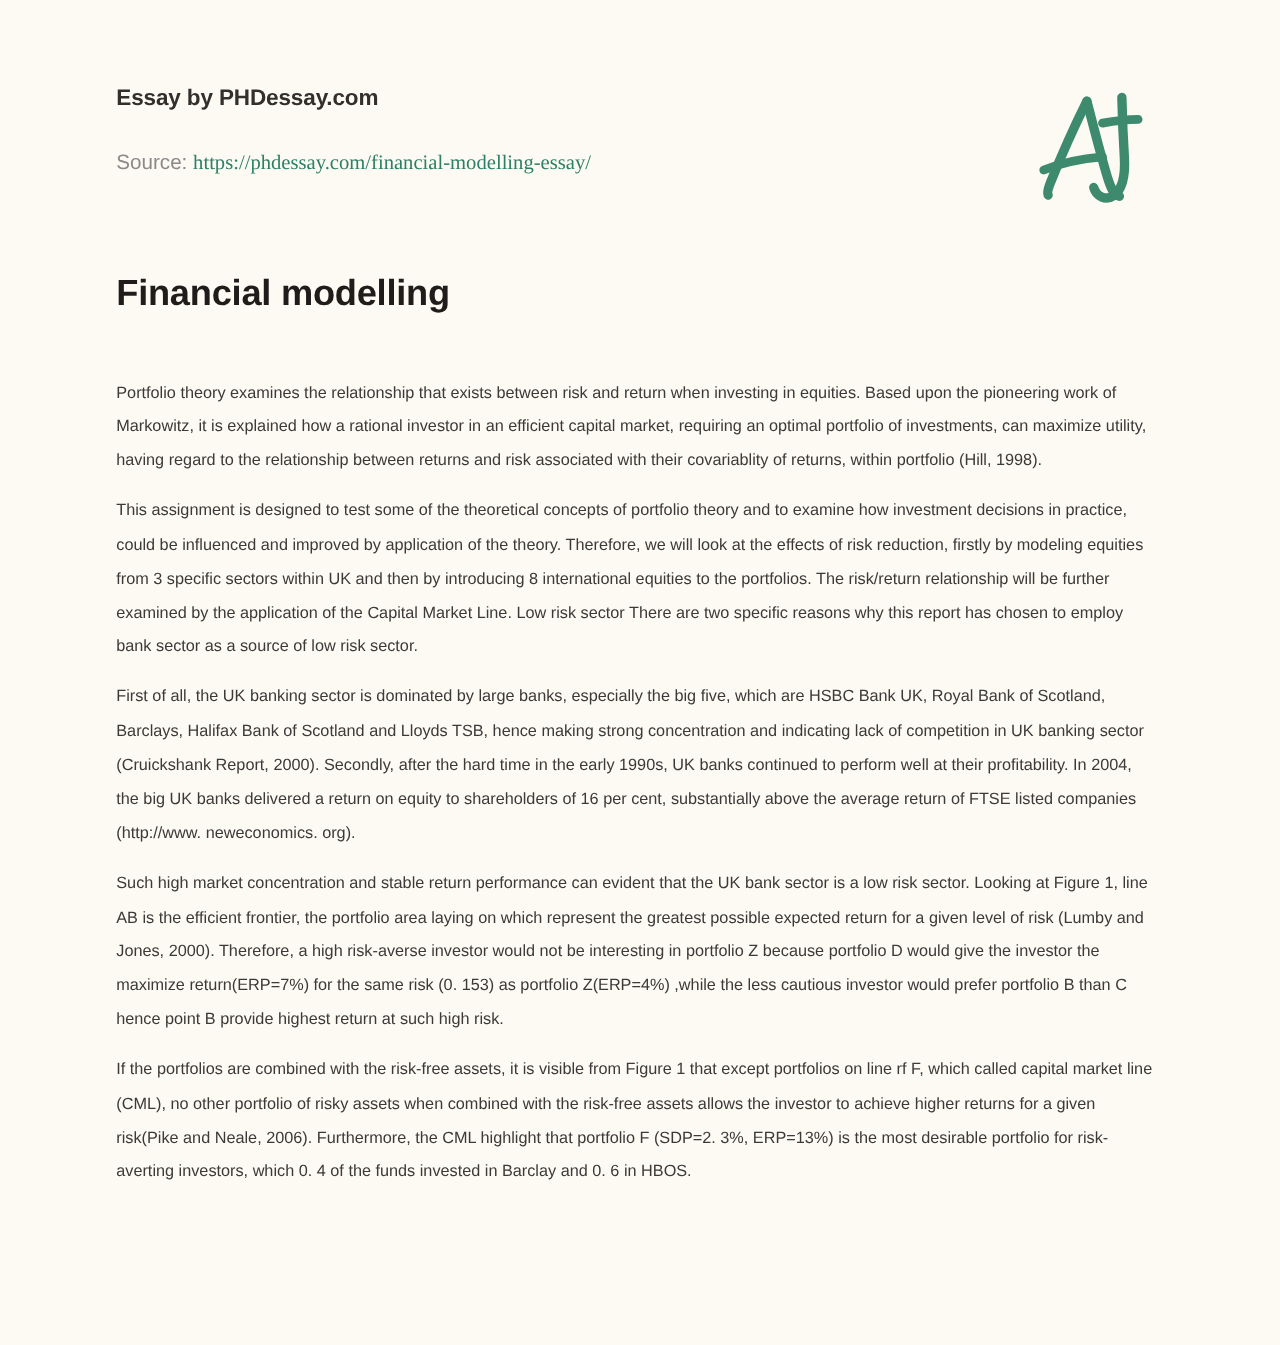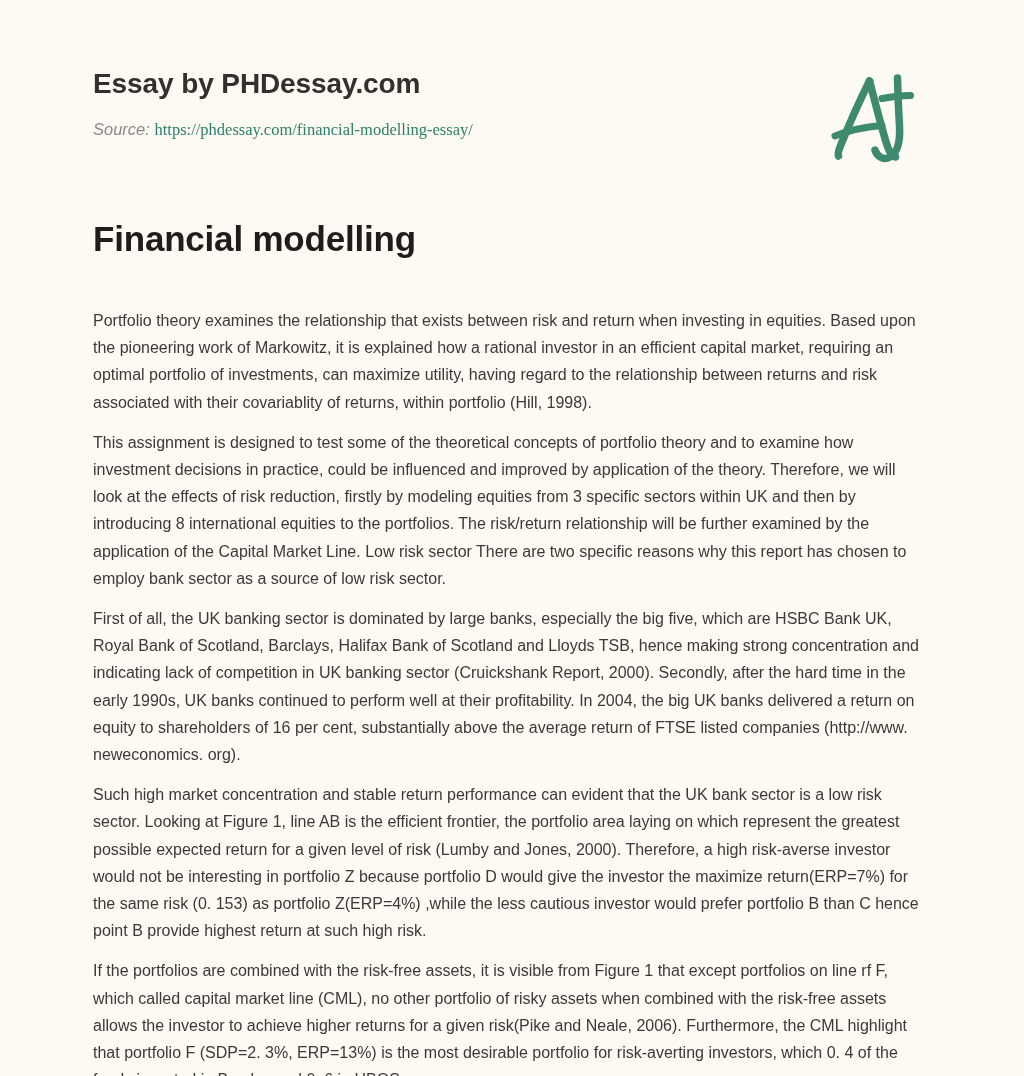--- a/index.html
+++ b/index.html
@@ -28,38 +28,37 @@
     left: 0;
     top: 0;
     width: 1024px;
     height: 185px;
   }
 
   .brand-title {
     position: absolute;
     left: 93px;
     top: 68px;
-    font-size: 28px;
+    font-size: 18px;
     font-weight: bold;
     letter-spacing: -0.1px;
     color: #332f2d;
     white-space: nowrap;
   }
 
   .source-line {
     position: absolute;
     left: 93px;
     top: 120px;
     font-size: 16.5px;
     color: #8a8a8a;
     white-space: nowrap;
   }
   .source-label {
     color: #8a8a8a;
-    font-style: italic;
   }
   .source-url {
     color: #2d8068;
     text-decoration: none;
     font-family: Liberation Serif, serif;
   }
 
   .logo {
     position: absolute;
     left: 812px;
@@ -76,34 +75,34 @@
   
   .article {
     position: absolute;
     left: 93px;
     top: 218px;
     width: 845px;
   }
 
   .article-title {
     margin: 0;
-    font-size: 35px;
+    font-size: 29px;
     font-weight: bold;
     letter-spacing: -0.2px;
     color: #1f1d1b;
     line-height: 1.2;
   }
 
   .article-body {
     margin-top: 47px;
   }
 
   .article-body p {
     margin: 0 16px 13px 0;
-    font-size: 16px;
+    font-size: 13px;
     line-height: 27.2px;
     color: #3b3a38;
     text-align: left;
   }
   .article-body p:last-child {
     margin-bottom: 0;
   }
 </style>
 </head>
 <body>

